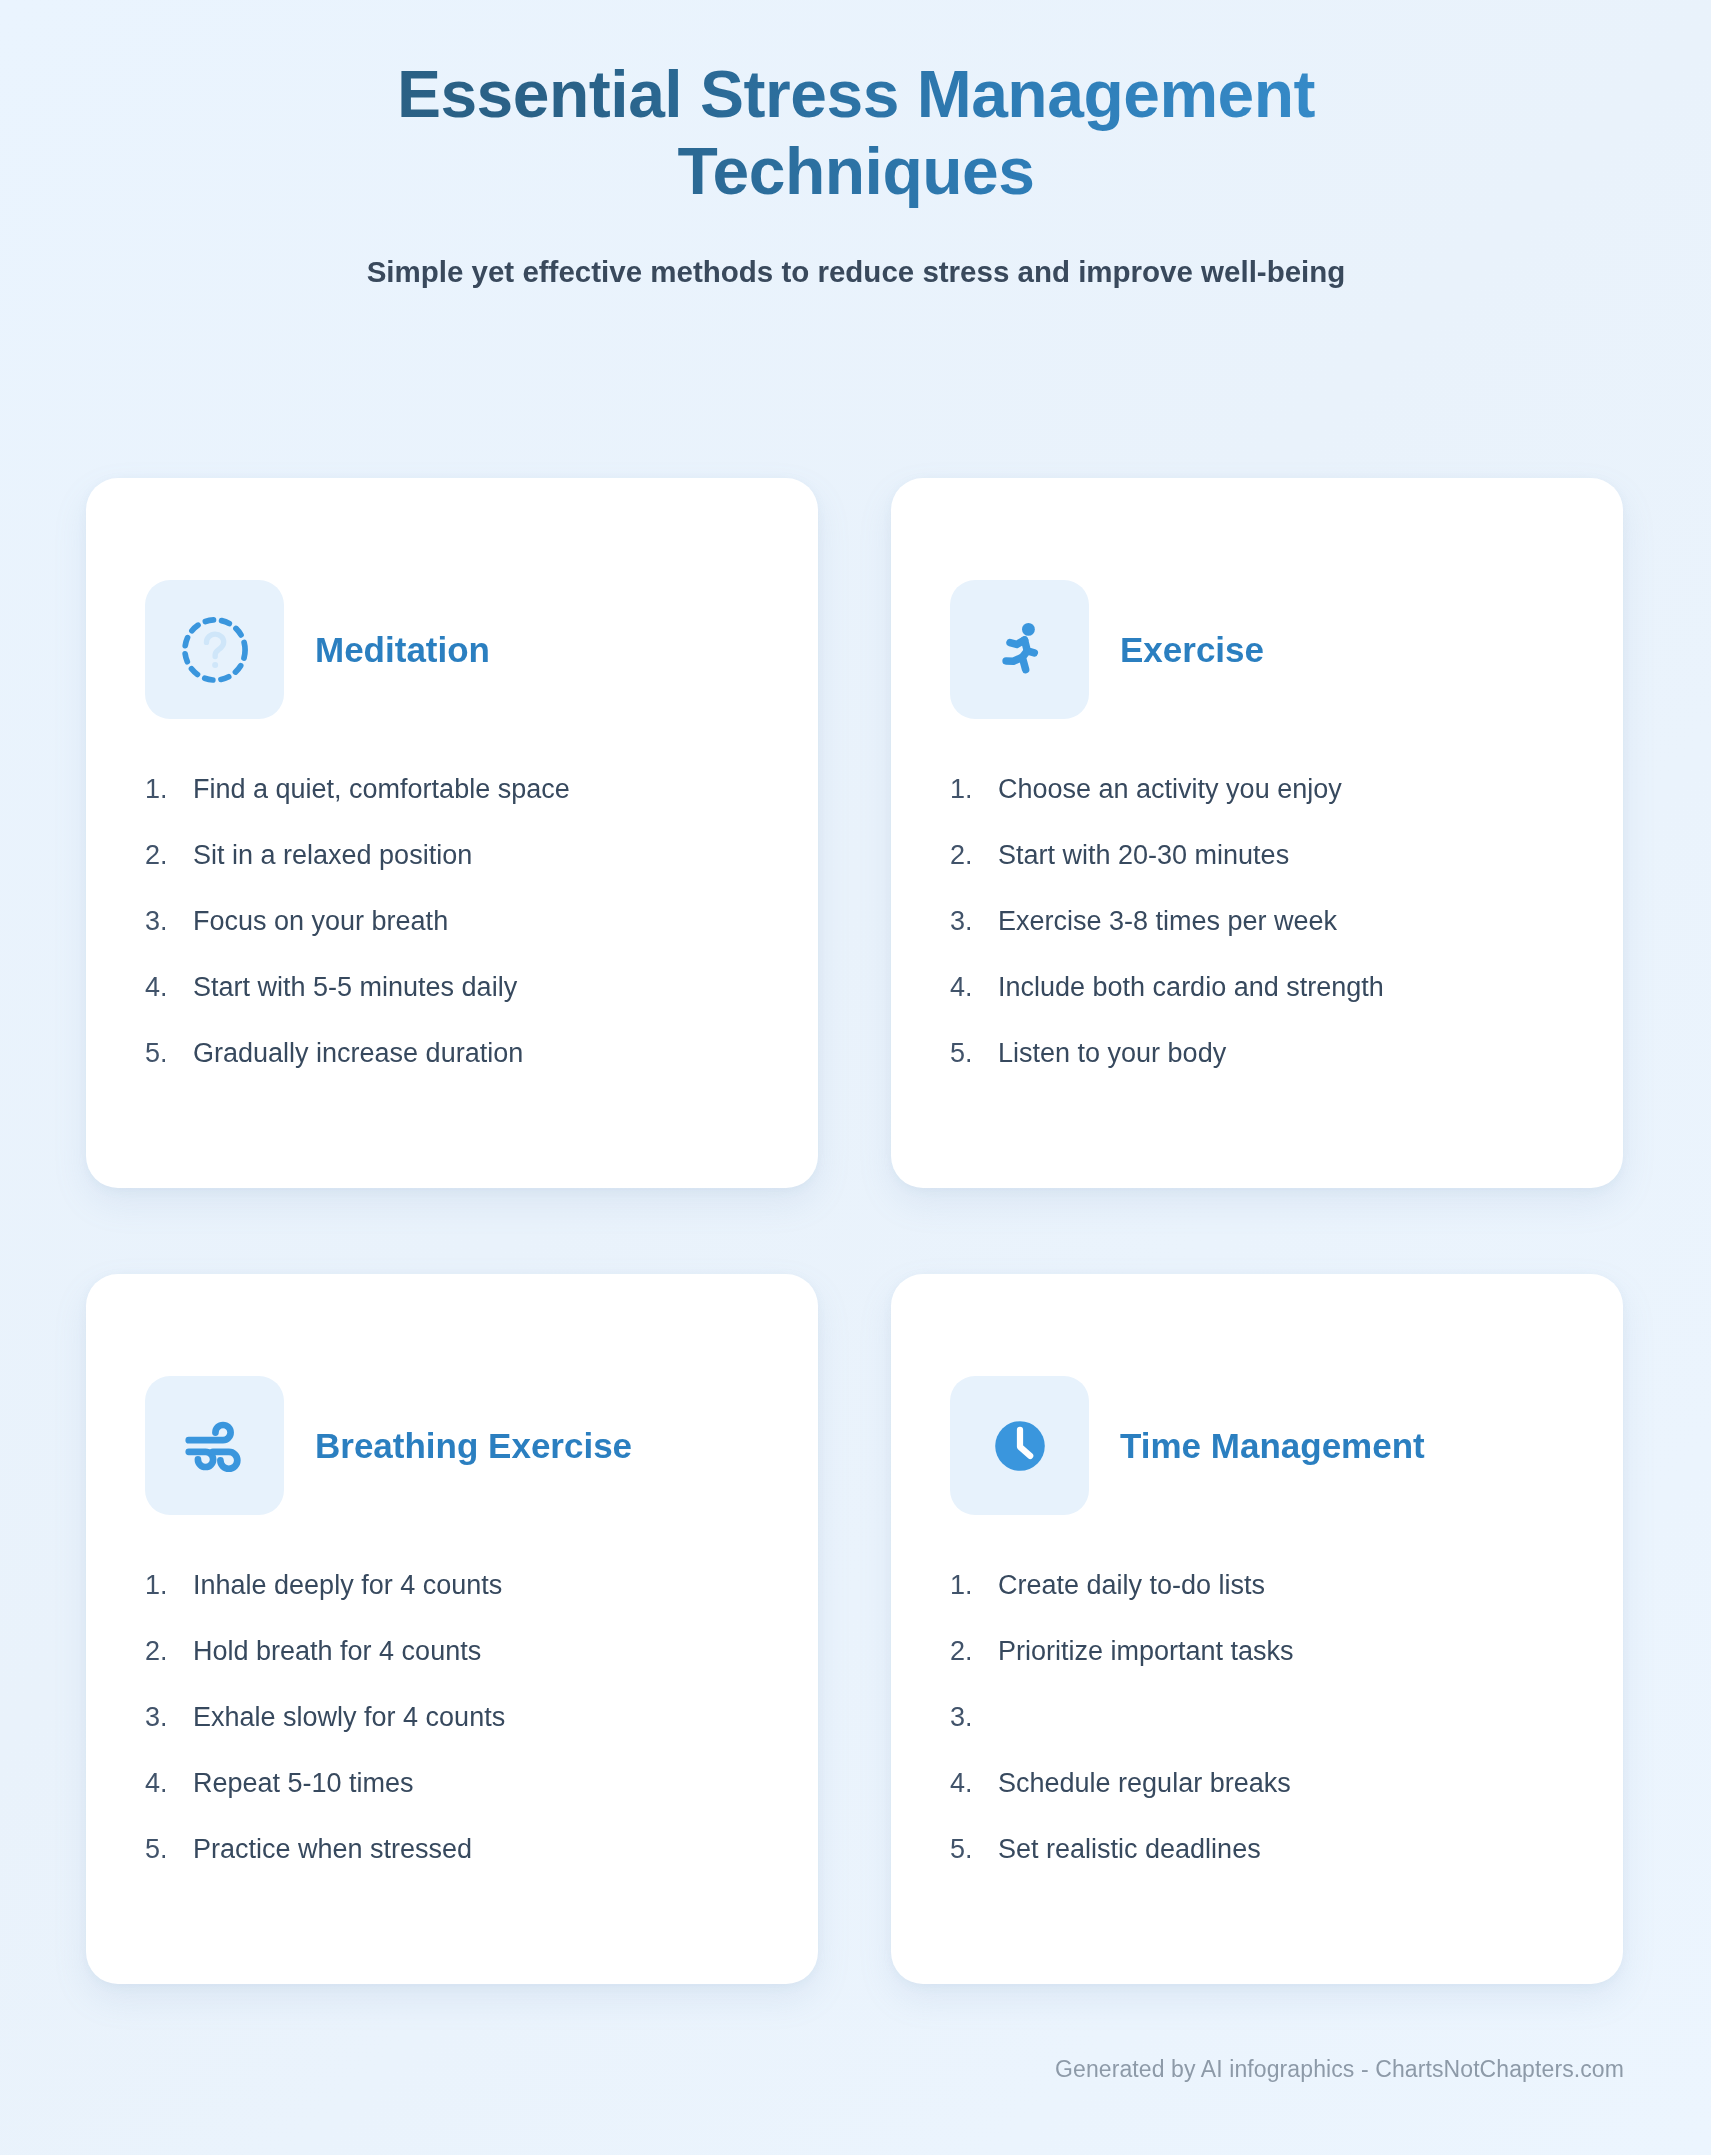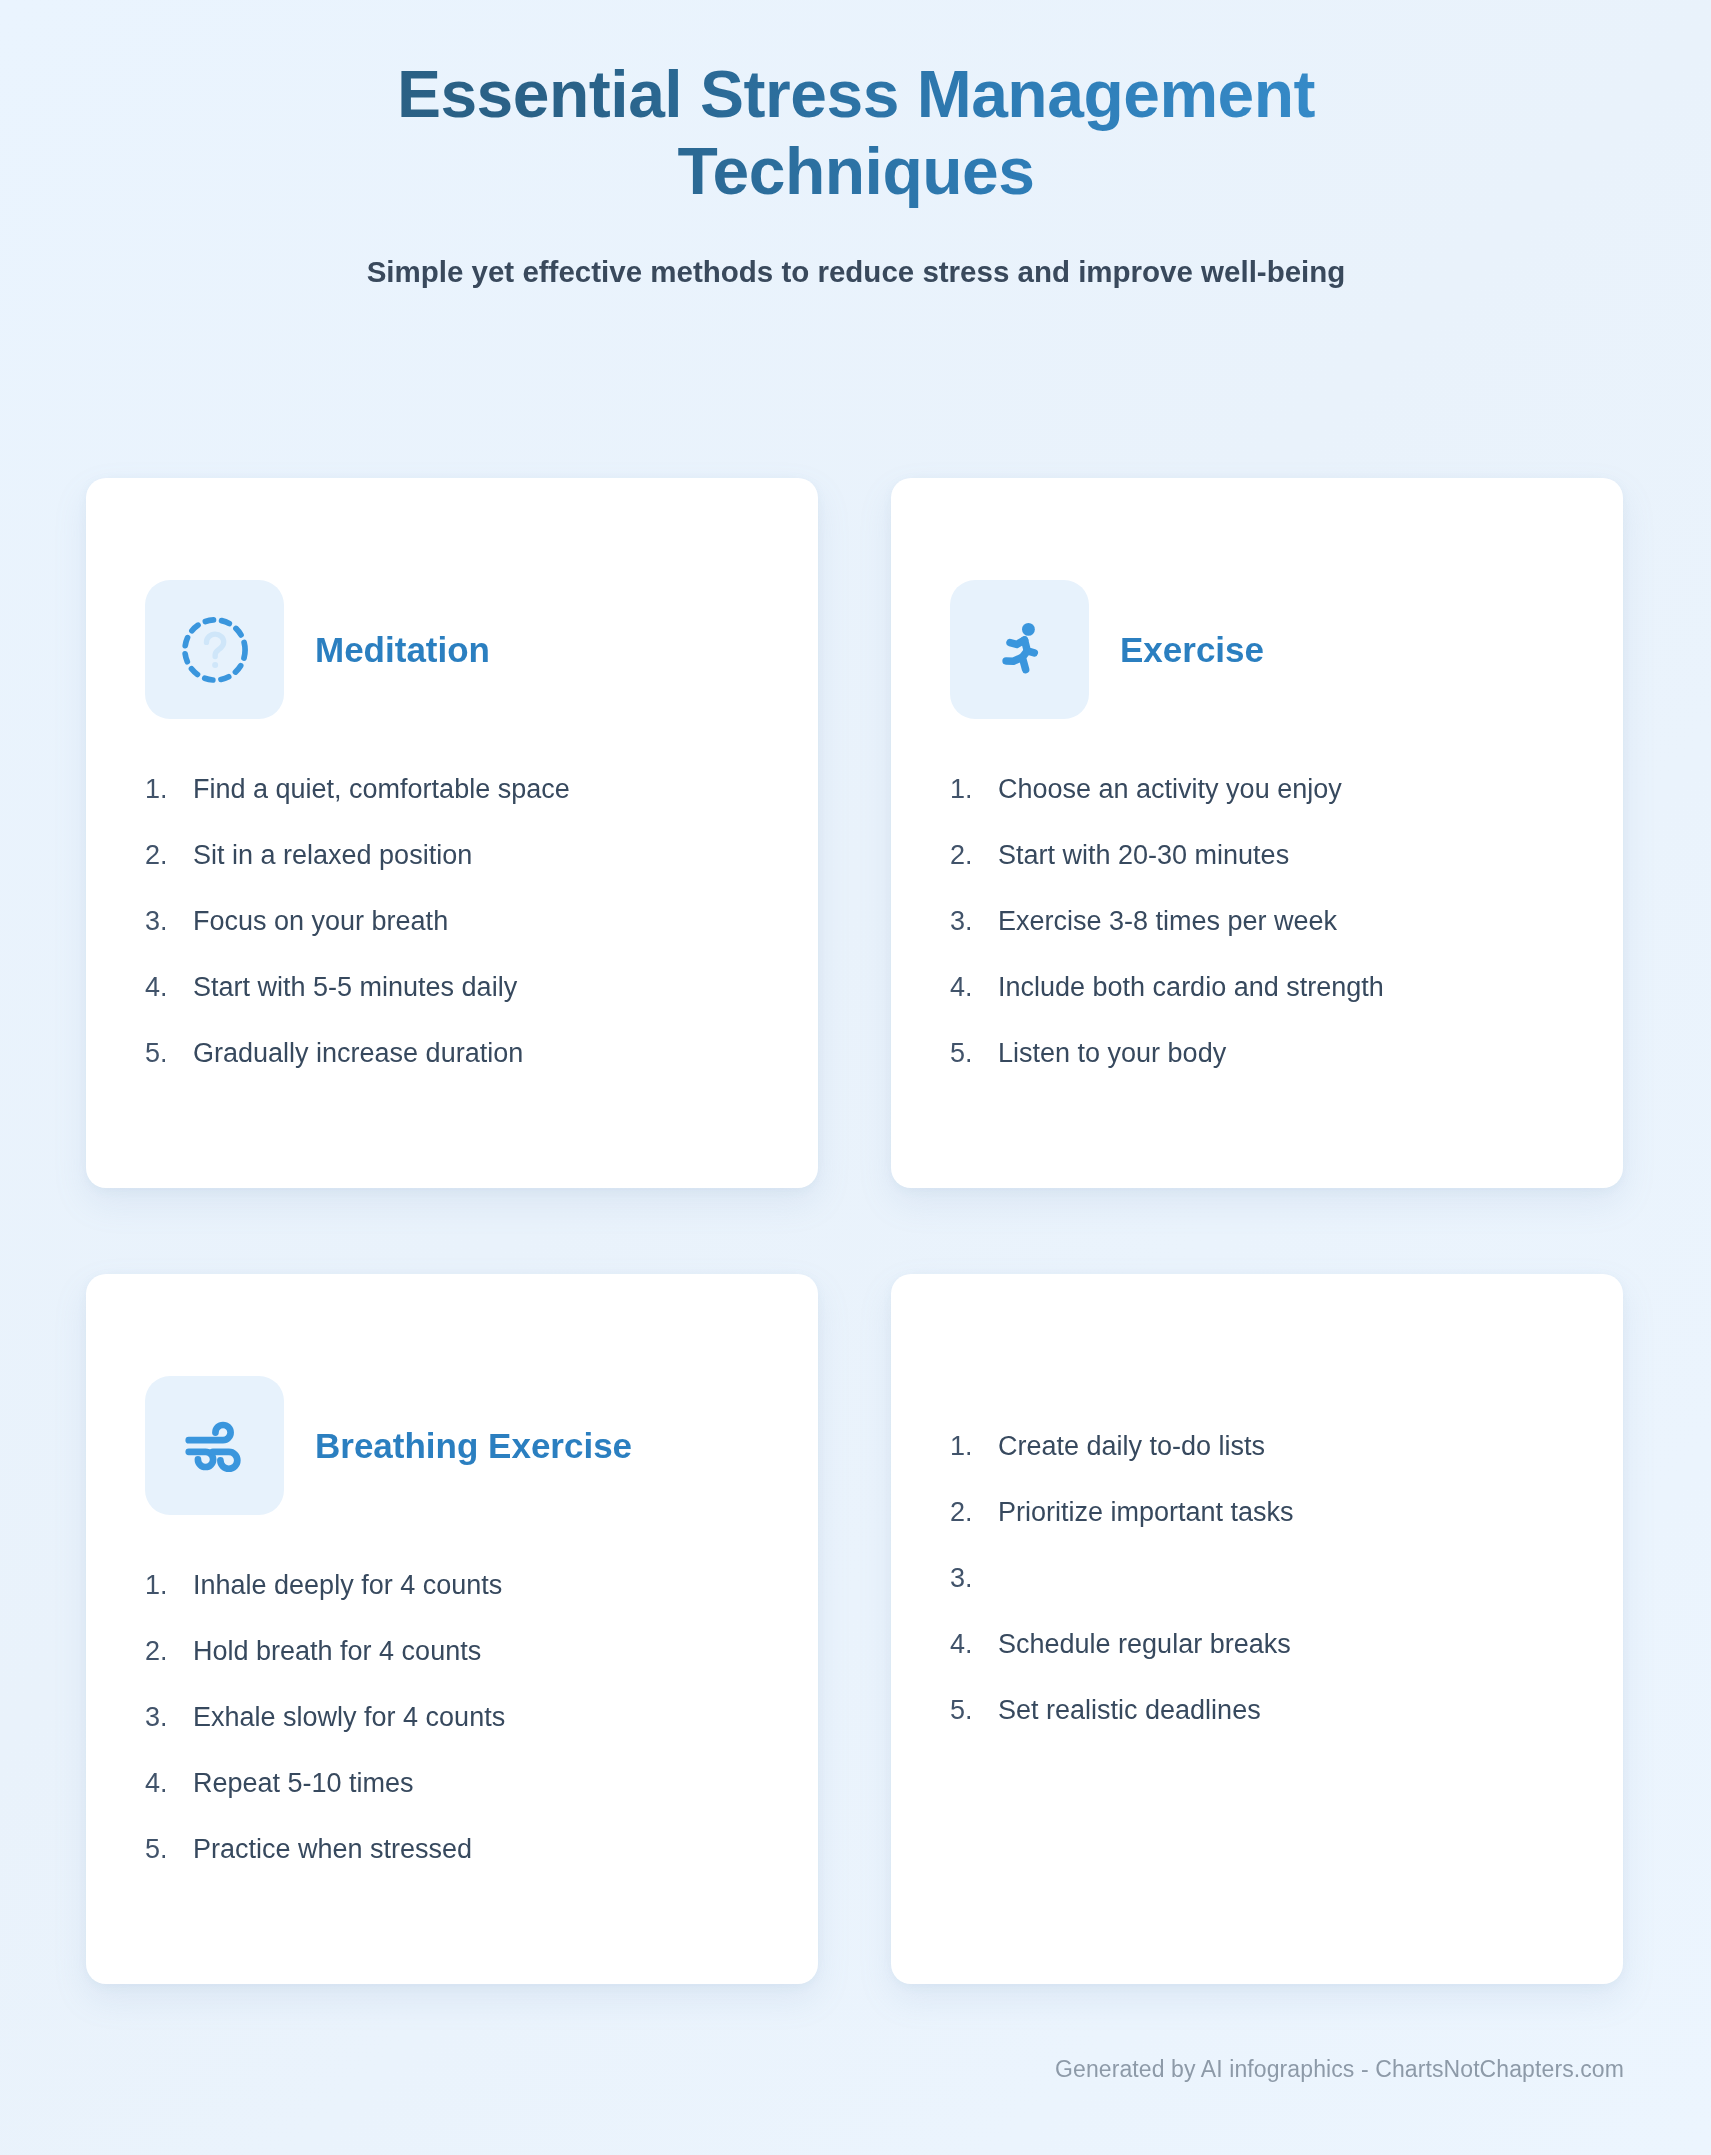--- a/index.html
+++ b/index.html
@@ -59,21 +59,21 @@
     top: 478px;
     width: 1538px;
     display: grid;
     grid-template-columns: 732px 732px;
     column-gap: 73px;
     row-gap: 86px;
   }
 
   .card {
     background: #ffffff;
-    border-radius: 20px;
+    border-radius: 32px;
     height: 710px;
     padding: 102px 59px 0 59px;
     box-shadow: 0 15px 34px rgba(120, 155, 190, 0.13),
                 0 2.9px 9.5px rgba(120, 155, 190, 0.07);
     position: relative;
   }
 
   .card-head {
     display: flex;
     align-items: center;
@@ -257,20 +257,31 @@
           <span class="step-text">Repeat 5-10 times</span>
         </li>
         <li class="step">
           <span class="step-num">5.</span>
           <span class="step-text">Practice when stressed</span>
         </li>
       </ul>
     </div>
 
     <div class="card">
+      <div class="card-head">
+        <div class="icon-box">
+          <span>
+            <svg width="68" height="68" viewBox="0 0 48 48">
+              <circle cx="24" cy="24" r="17.5" fill="#3a96dd"></circle>
+              <path d="M24 12.6 V24.6 L31.2 31.0" fill="none" stroke="#ffffff" stroke-width="4.4" stroke-linecap="round" stroke-linejoin="round"></path>
+            </svg>
+          </span>
+        </div>
+        <div class="card-title">Time Management</div>
+      </div>
       <ul class="steps">
         <li class="step">
           <span class="step-num">1.</span>
           <span class="step-text">Create daily to-do lists</span>
         </li>
         <li class="step">
           <span class="step-num">2.</span>
           <span class="step-text">Prioritize important tasks</span>
         </li>
         <li class="step">

